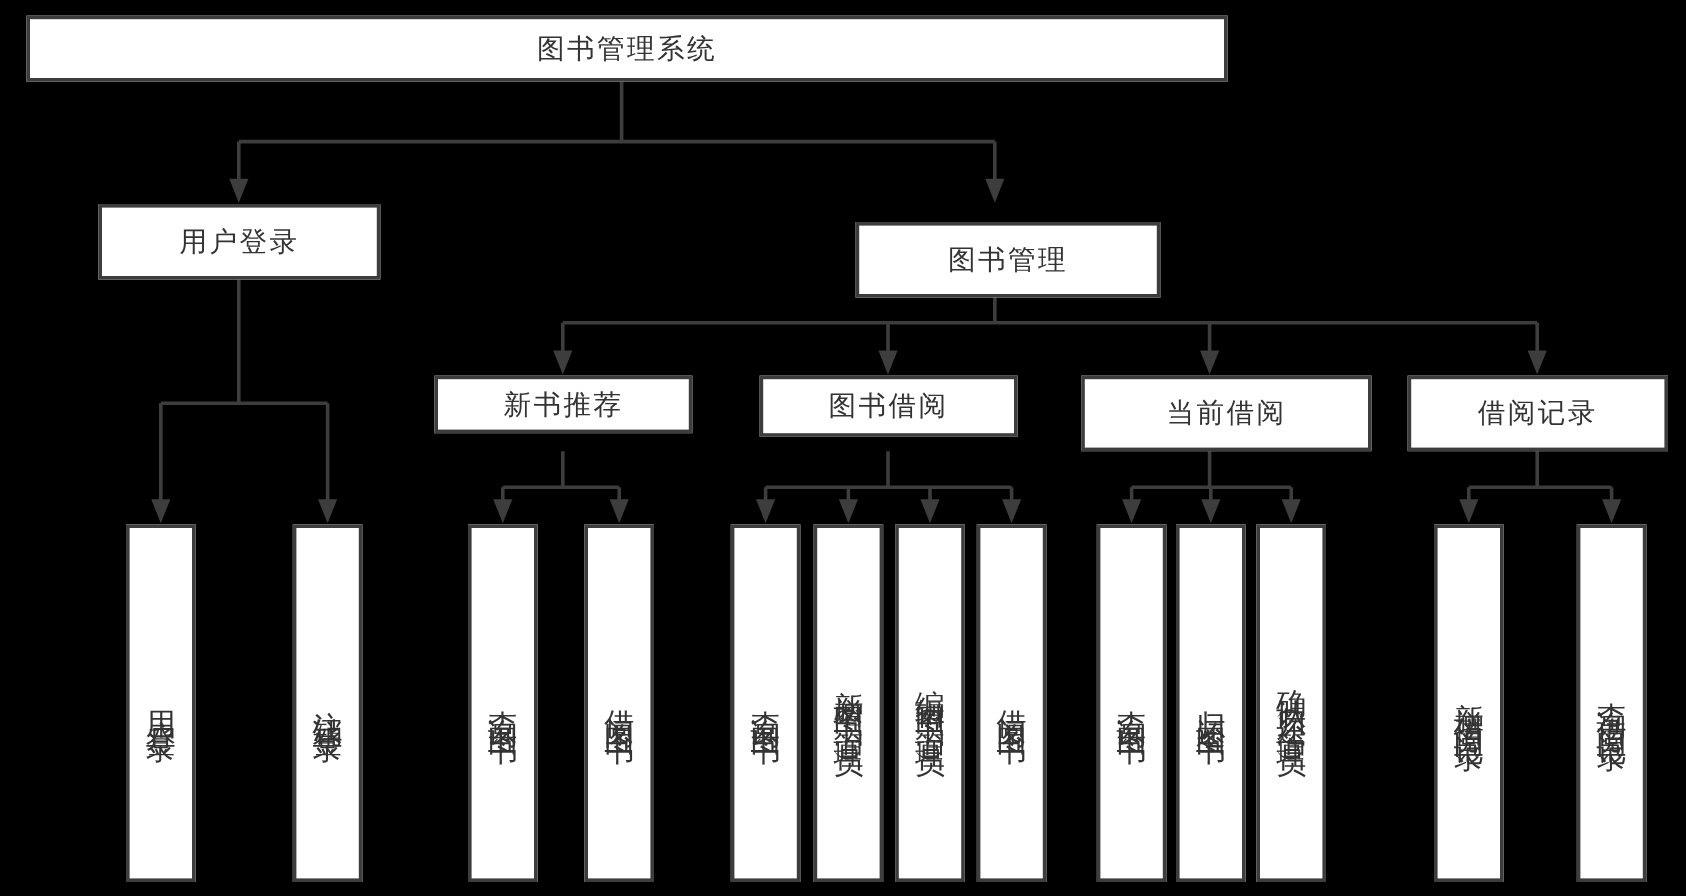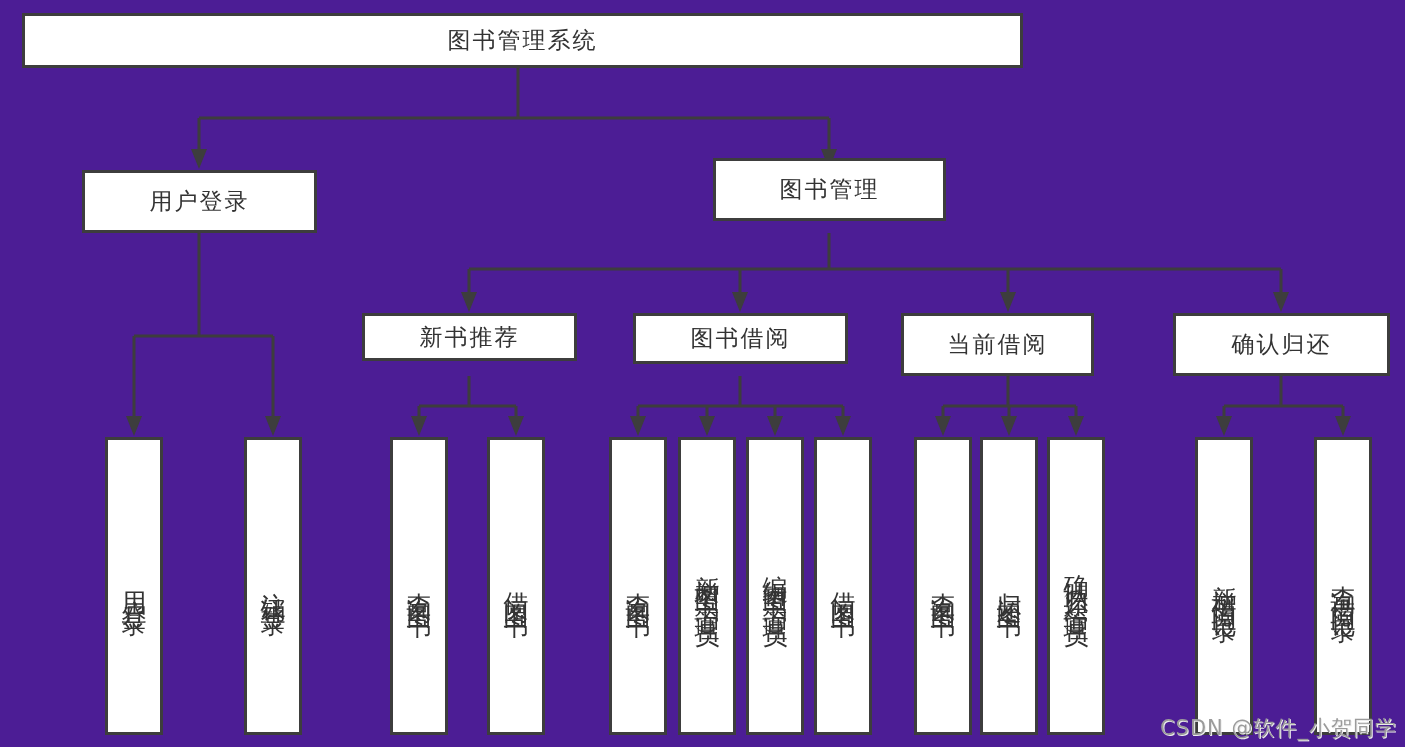--- a/index.html
+++ b/index.html
@@ -5,21 +5,21 @@
   html, body {
     margin: 0;
     padding: 0;
     background: #ffffff;
     font-family: "DejaVu Sans", "Liberation Sans", sans-serif;
   }
   #stage {
     position: relative;
     width: 1405px;
     height: 747px;
-    background: #4c1d95;
+    background: #000000;
     overflow: hidden;
   }
   #wires {
     position: absolute;
     left: 0;
     top: 0;
     z-index: 1;
   }
   .node {
     position: absolute;
@@ -85,35 +85,35 @@
       <polygon points="1335,416 1351,416 1343,436" fill="#3d3d3d"></polygon>
     </svg>
 
   <div class="node hnode" style="left:22px; top:13px; width:1001px; height:55px;">
     <span>图书管理系统</span>
   </div>
 
   <div class="node hnode" style="left:82px; top:170px; width:235px; height:63px;">
     <span>用户登录</span>
   </div>
-  <div class="node hnode" style="left:713px; top:158px; width:233px; height:63px;">
+  <div class="node hnode" style="left:713px; top:185px; width:254px; height:63px;">
     <span>图书管理</span>
   </div>
 
   <div class="node hnode" style="left:362px; top:313px; width:215px; height:48px;">
     <span>新书推荐</span>
   </div>
   <div class="node hnode" style="left:633px; top:313px; width:215px; height:51px;">
     <span>图书借阅</span>
   </div>
-  <div class="node hnode" style="left:901px; top:313px; width:193px; height:63px;">
+  <div class="node hnode" style="left:901px; top:313px; width:242px; height:63px;">
     <span>当前借阅</span>
   </div>
   <div class="node hnode" style="left:1173px; top:313px; width:217px; height:63px;">
-    <span>确认归还</span>
+    <span>借阅记录</span>
   </div>
 
   <div class="node vnode" style="left:105px; top:437px; width:58px; height:298px;">
     <span class="vlabel">用户登录</span>
   </div>
   <div class="node vnode" style="left:244px; top:437px; width:58px; height:298px;">
     <span class="vlabel">注销登录</span>
   </div>
 
   <div class="node vnode" style="left:390px; top:437px; width:58px; height:298px;">
@@ -146,14 +146,13 @@
     <span class="vlabel">确认归还（管理员）</span>
   </div>
 
   <div class="node vnode" style="left:1195px; top:437px; width:58px; height:298px;">
     <span class="vlabel">新增借阅记录</span>
   </div>
   <div class="node vnode" style="left:1314px; top:437px; width:58px; height:298px;">
     <span class="vlabel">查询借阅记录</span>
   </div>
 
-  <div id="watermark">CSDN @软件_小贺同学</div>
 </div>
 
 </body></html>

